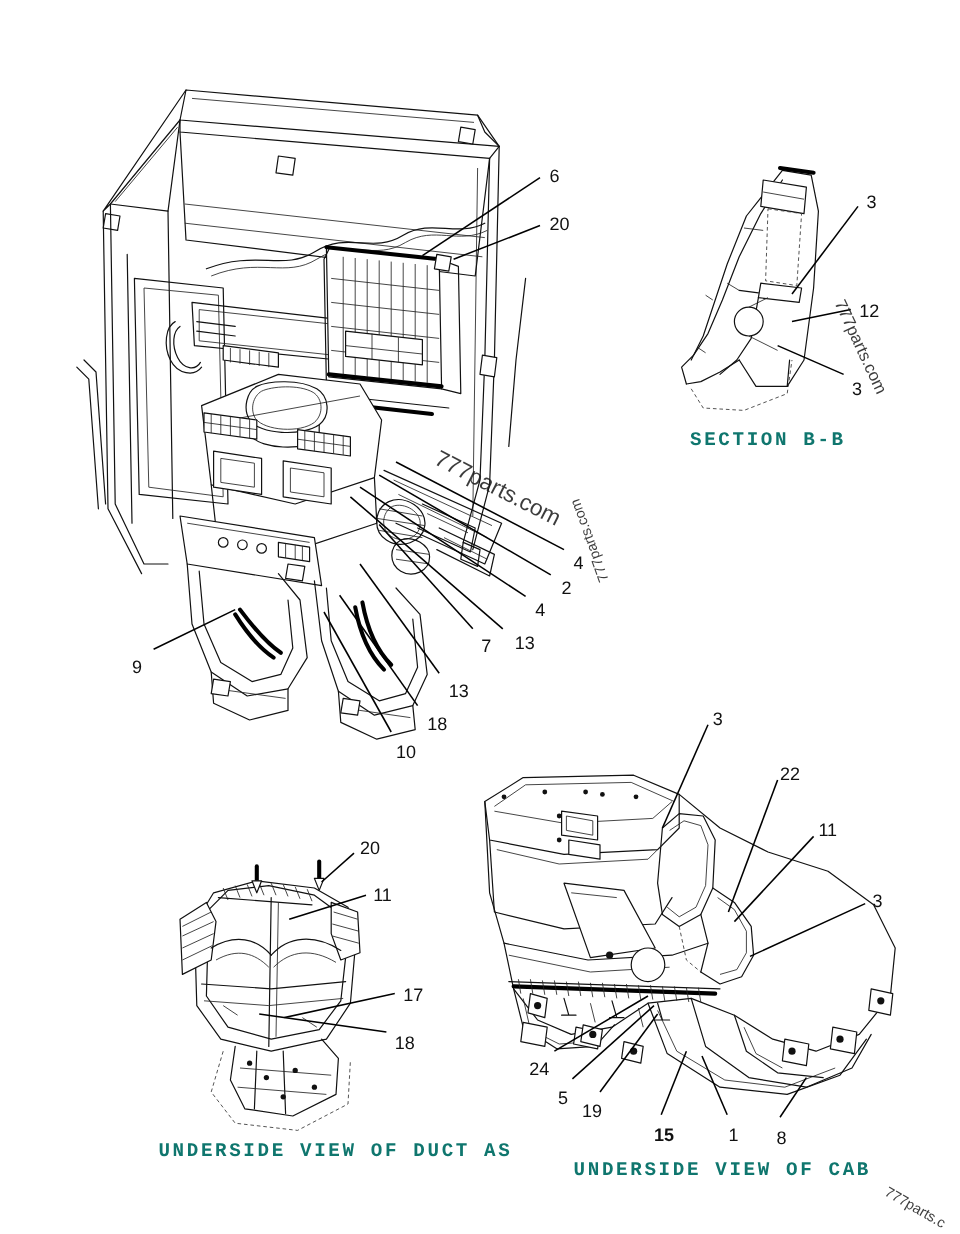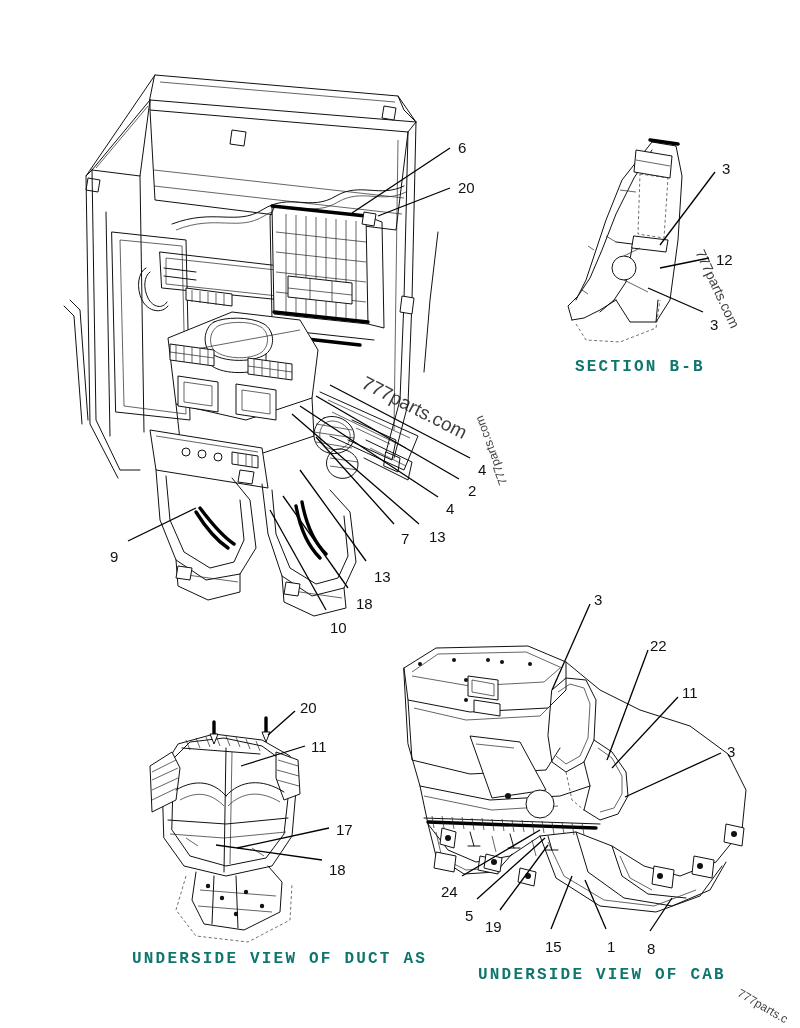--- a/index.html
+++ b/index.html
@@ -342,21 +342,21 @@
     <div class="callout" style="left: 336px; top: 822px;">17</div>
     <div class="callout" style="left: 329px; top: 862px;">18</div>
     <div class="caption" style="left: 132px; top: 950px;">UNDERSIDE VIEW OF DUCT AS</div>
     <div class="callout" style="left: 594px; top: 592px;">3</div>
     <div class="callout" style="left: 650px; top: 638px;">22</div>
     <div class="callout" style="left: 682px; top: 685px;">11</div>
     <div class="callout" style="left: 727px; top: 744px;">3</div>
     <div class="callout" style="left: 441px; top: 884px;">24</div>
     <div class="callout" style="left: 465px; top: 908px;">5</div>
     <div class="callout" style="left: 485px; top: 919px;">19</div>
-    <div class="callout" style="left: 545px; top: 939px;">15</div>
+    <div class="callout" style="left: 545px; top: 939px; font-weight: bold;">15</div>
     <div class="callout" style="left: 607px; top: 939px;">1</div>
     <div class="callout" style="left: 647px; top: 941px;">8</div>
     <div class="caption" style="left: 478px; top: 966px;">UNDERSIDE VIEW OF CAB</div>
     <div class="wm" style="left: 368px; top: 372px; font-size: 19px; transform: rotate(27deg); transform-origin: 0px 0px;">777parts.com</div>
     <div class="wm" style="left: 497px; top: 487px; font-size: 12px; transform: rotate(250deg); transform-origin: 0px 0px;">777parts.com</div>
     <div class="wm" style="left: 707px; top: 247px; font-size: 14px; transform: rotate(65deg); transform-origin: 0px 0px;">777parts.com</div>
     <div class="wm" style="left: 742px; top: 986px; font-size: 12px; transform: rotate(30deg); transform-origin: 0px 0px;">777parts.c</div>
   </div>
 
 </body></html>

